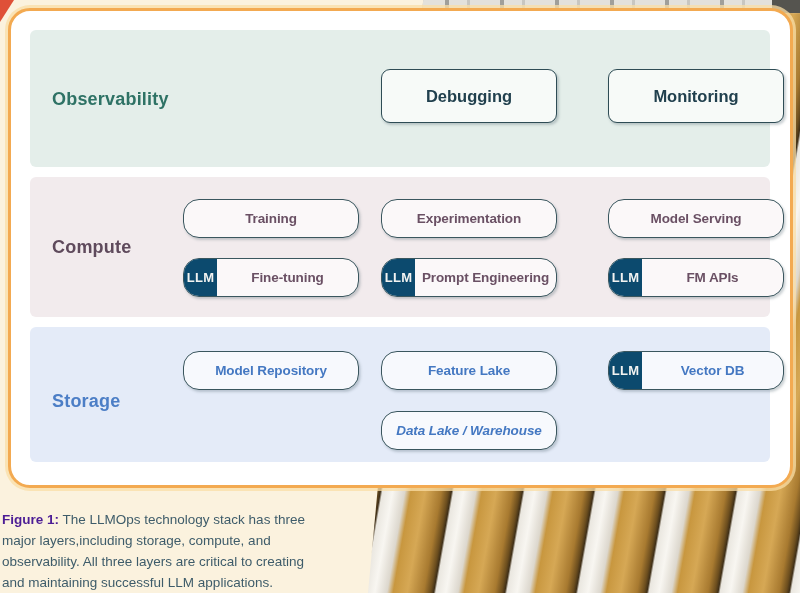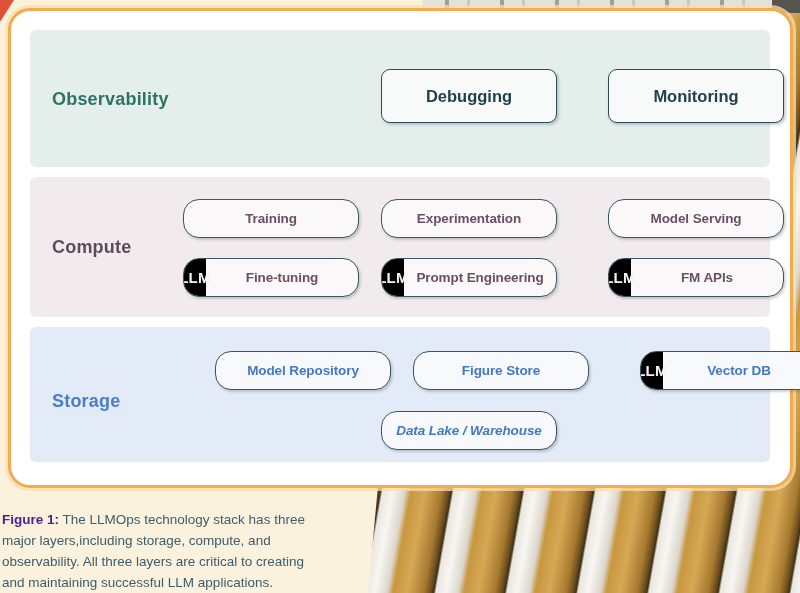--- a/index.html
+++ b/index.html
@@ -49,24 +49,24 @@
   .box .lbl { flex:1; text-align:center; }
   .c1 { left:153px; } .c2 { left:351px; } .c3 { left:578px; }
 
   .box-obs { top:39px; height:54px; background:#F7FAF8; color:#21404E;
     font-size:16.5px; border-radius:9px; border-color:#2E4C55; }
 
   .box-sm { height:39px; font-size:13.5px; letter-spacing:-0.1px; }
   .box-compute { background:#FBF8F9; color:#6A5064; }
   .box-storage { background:#F7F9FD; color:#4478C2; }
   .row1-compute { top:22px; } .row2-compute { top:81px; }
-  .row1-storage { top:24px;margin-left:32px; } .row2-storage { top:84px;font-style:italic; }
+  .row1-storage { top:24px; } .row2-storage { top:84px;font-style:italic; }
 
-  .llm-tag { align-self:stretch; width:22px; display:flex; align-items:center; justify-content:center;
-    background:#000000; color:#F2F3F1; font-size:15px; font-weight:bold;
+  .llm-tag { align-self:stretch; width:33px; display:flex; align-items:center; justify-content:center;
+    background:#0c4a6e; color:#F2F3F1; font-size:13px; font-weight:bold;
     border-radius:4.5px 0 0 4.5px; letter-spacing:0.3px; }
 
   
   .caption { position:absolute; left:2px; top:509px; z-index:2;
     font-size:13.5px; line-height:21px; color:#3E5C6A; }
   .cap-bold { font-weight:bold; color:#4c1d95; }
 </style>
 </head>
 <body>
 
@@ -113,21 +113,21 @@
       <span class="lbl">FM APIs</span>
     </div>
   </section>
 
   <section class="layer layer-storage">
     <div class="layer-label lbl-storage">Storage</div>
     <div class="box box-sm box-storage row1-storage c1">
       <span class="lbl">Model Repository</span>
     </div>
     <div class="box box-sm box-storage row1-storage c2">
-      <span class="lbl">Figure Store</span>
+      <span class="lbl">Feature Lake</span>
     </div>
     <div class="box box-sm box-storage row1-storage c3">
       <span class="llm-tag">LLM</span>
       <span class="lbl">Vector DB</span>
     </div>
     <div class="box box-sm box-storage row2-storage c2">
       <span class="lbl">Data Lake / Warehouse</span>
     </div>
   </section>
 

